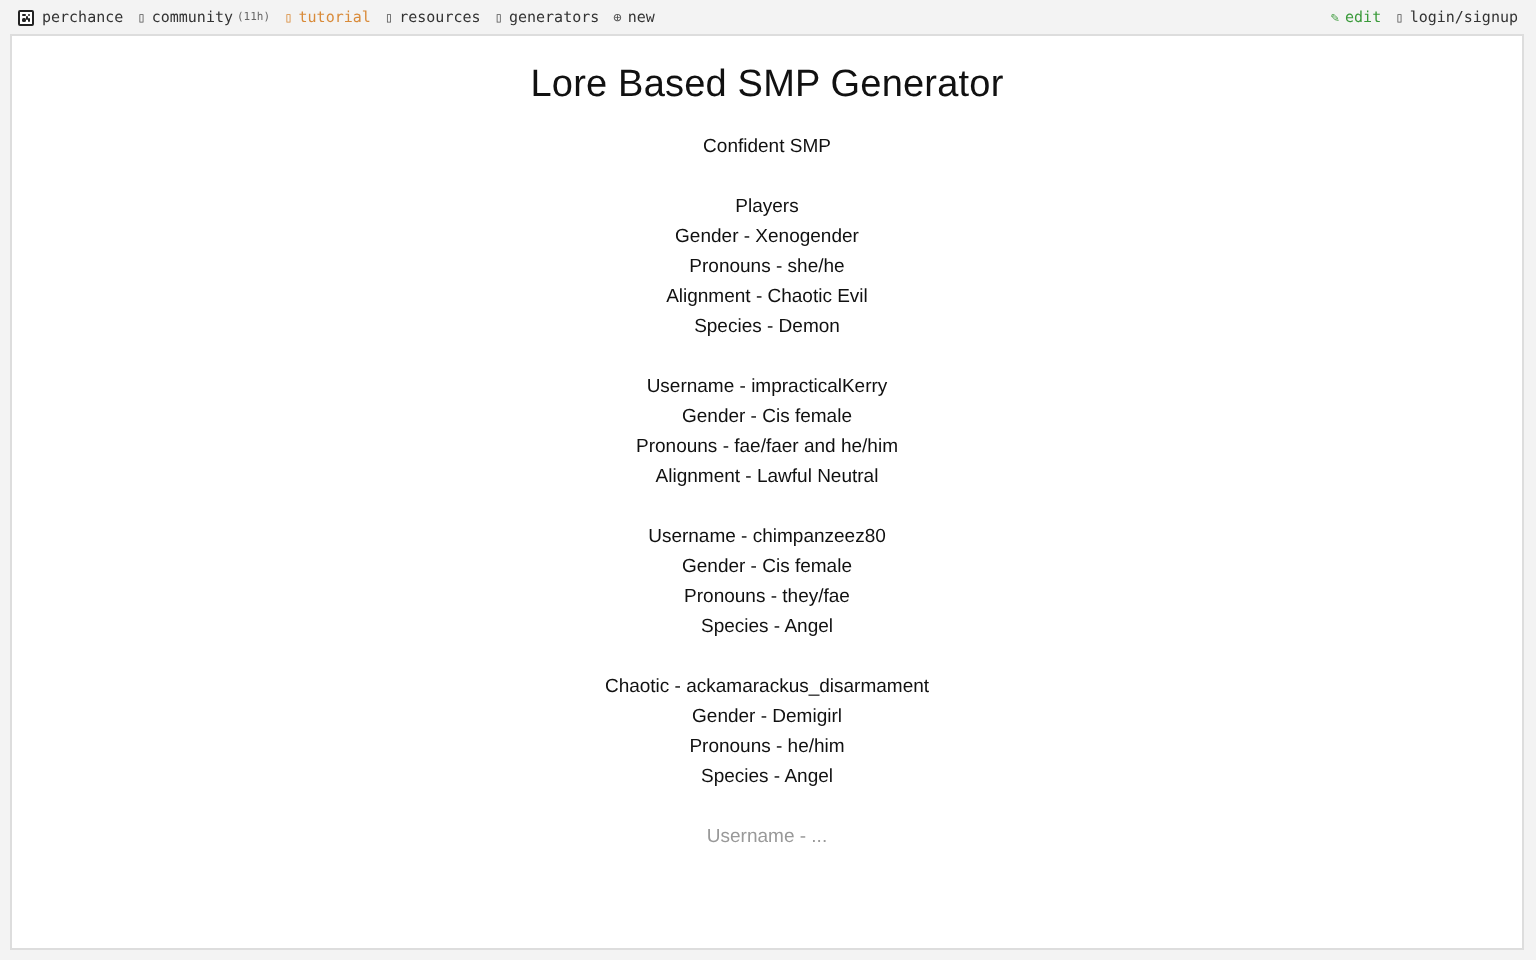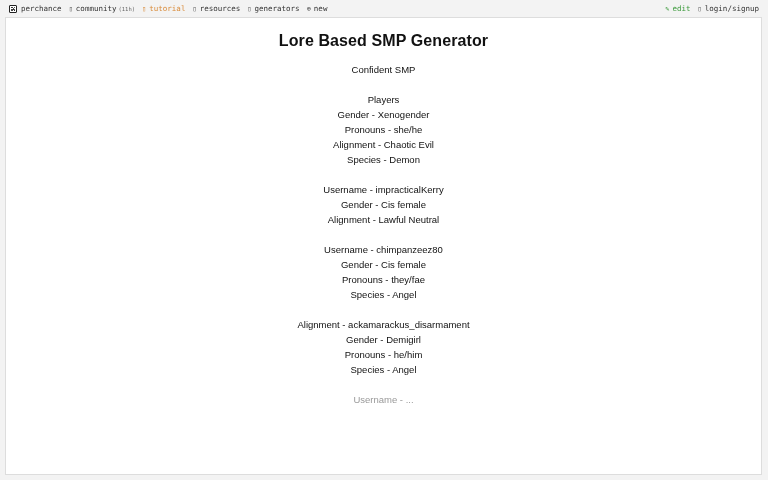--- a/index.html
+++ b/index.html
@@ -24,21 +24,21 @@
   .count { font-size:5.5px; color:#666; margin-left:2px; }
   .tutorial { color:#d98b3a; }
   .tutorial .ic { color:#d98b3a; }
   .edit { color:#3a9a3a; }
   .edit .ic { color:#3a9a3a; }
   .panel {
     position:absolute; left:5px; top:17px; width:757px; height:458px;
     background:#fff; border:1px solid #ddd; box-sizing:border-box; overflow:hidden;
   }
   .title {
-    text-align:center; font-weight:bold; font-size:16px; color:#111;
+    text-align:center; font-weight:normal; font-size:19px; color:#111;
     margin-top:14px; letter-spacing:0.1px;
   }
   .output {
     text-align:center; font-size:9.5px; color:#111; line-height:15px; margin-top:12px;
   }
   .output .blank { height:15px; }
   .clipped { color:#999; }
 </style>
 </head>
 <body>
@@ -99,32 +99,33 @@
     <div>
       <div>Gender - Xenogender</div>
       <div>Pronouns - she/he</div>
       <div>Alignment - Chaotic Evil</div>
       <div>Species - Demon</div>
     </div>
     <div class="blank"></div>
     <div>
       <div>Username - impracticalKerry</div>
       <div>Gender - Cis female</div>
+      <div>Pronouns - fae/faer and he/him</div>
       <div>Alignment - Lawful Neutral</div>
     </div>
     <div class="blank"></div>
     <div>
       <div>Username - chimpanzeez80</div>
       <div>Gender - Cis female</div>
       <div>Pronouns - they/fae</div>
       <div>Species - Angel</div>
     </div>
     <div class="blank"></div>
     <div>
-      <div>Alignment - ackamarackus_disarmament</div>
+      <div>Chaotic - ackamarackus_disarmament</div>
       <div>Gender - Demigirl</div>
       <div>Pronouns - he/him</div>
       <div>Species - Angel</div>
     </div>
     <div class="blank"></div>
     <div class="clipped">Username - ...</div>
   </div>
 </div>
 
 </body></html>

